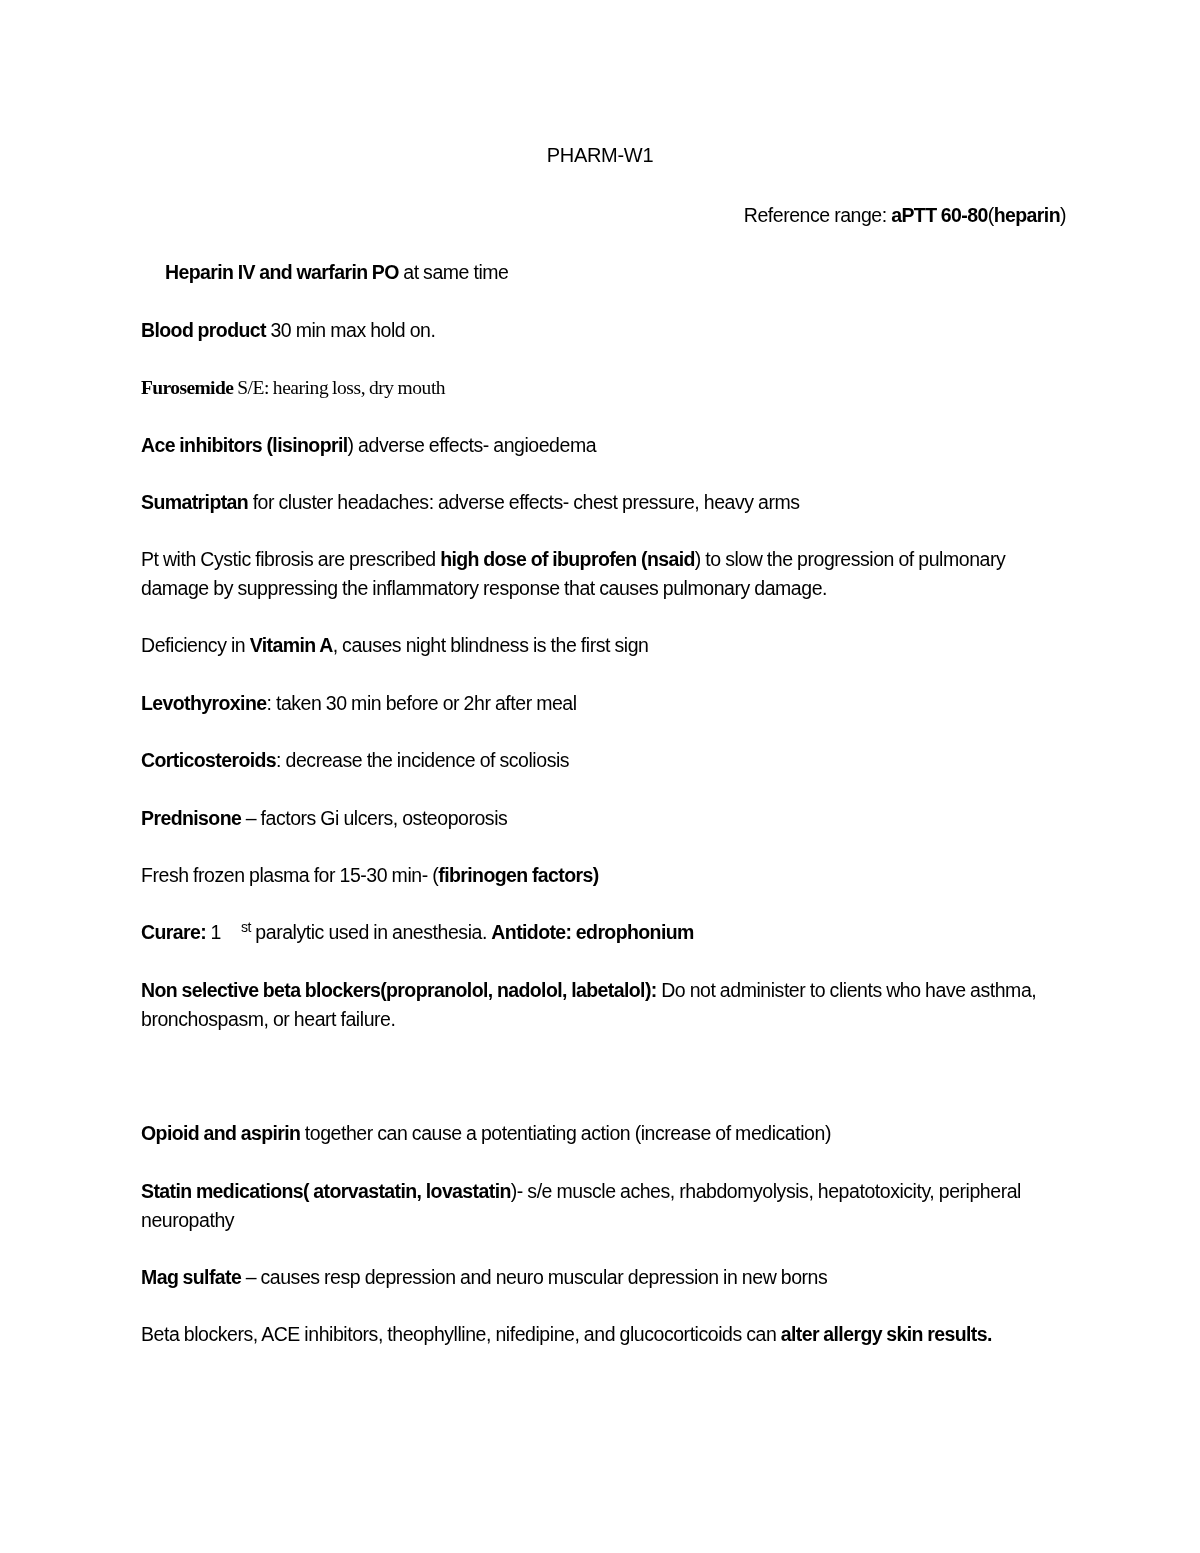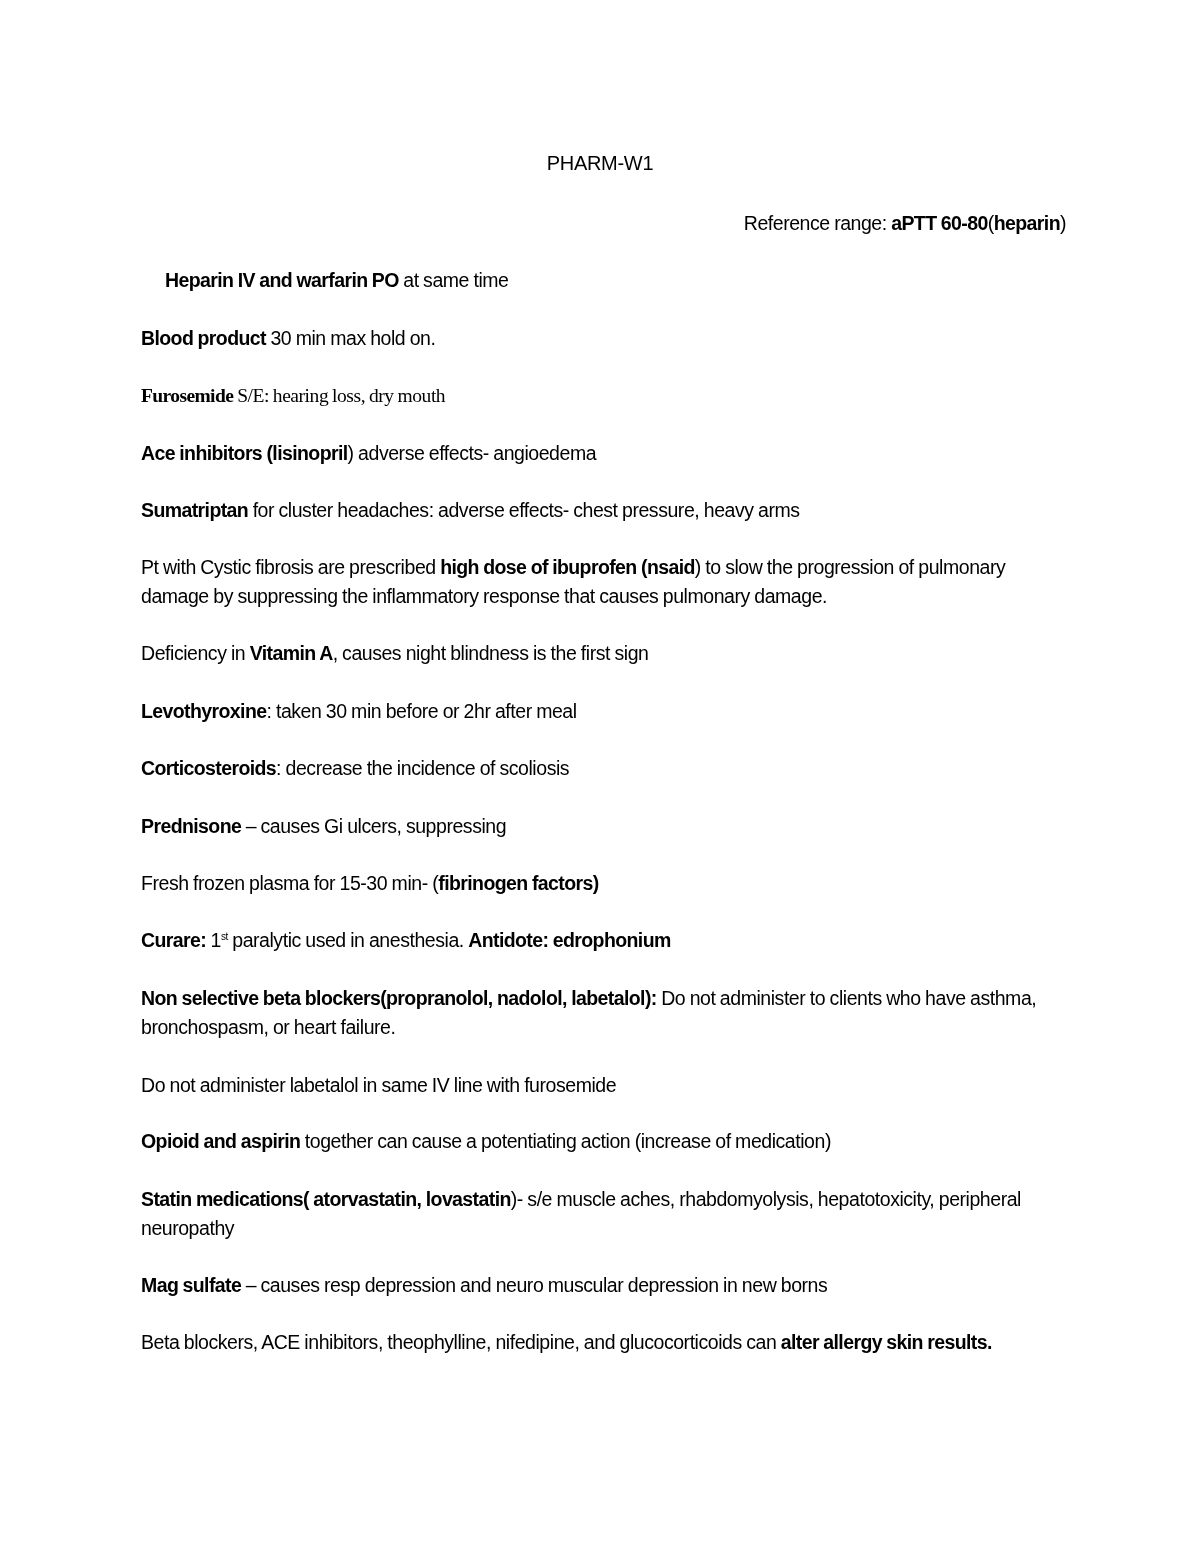--- a/index.html
+++ b/index.html
@@ -1,43 +1,43 @@
 <!DOCTYPE html>
 <html><head>
 <meta charset="utf-8">
 <style>
   html, body { margin: 0; padding: 0; background: #ffffff; }
   body { width: 1200px; height: 1553px; position: relative; overflow: hidden;
          font-family: "Liberation Sans Narrow", "Liberation Sans", sans-serif; color: #000; }
-  .page { position: absolute; left: 0; top: 8px; width: 1200px; height: 1113px; }
+  .page { position: absolute; left: 0; top: 0; width: 1200px; height: 1113px; }
   .title { position: absolute; top: 144px; left: 0; width: 1200px; text-align: center;
            font-size: 20px; letter-spacing: -0.3px; }
   .para { position: absolute; left: 141px; width: 925px; font-size: 19.5px; line-height: 29px;
           letter-spacing: -0.45px; word-spacing: -0.5px; }
   .b { font-weight: bold; letter-spacing: -0.6px; }
-  sup { font-size: 10px; line-height: 0; }
+  sup { font-size: 14px; line-height: 0; margin-left: 20px; }
 </style>
 </head>
 <body>
 
 <div class="page">
   <div class="title">PHARM-W1</div>
   <div id="body">
       <div class="para" style="top: 201px; text-align: right;"><span>Reference range:  </span><span class="b">aPTT 60-80</span><span>(</span><span class="b">heparin</span><span>)</span></div>
       <div class="para" style="top: 258px; margin-left: 24px;"><span class="b">Heparin IV and warfarin PO</span><span> at same time</span></div>
       <div class="para" style="top: 316px;"><span class="b">Blood product</span><span> 30 min max hold on.</span></div>
       <div class="para" style="top: 373px; font-family: Liberation Serif, serif;"><span class="b">Furosemide</span><span> S/E: hearing loss, dry mouth</span></div>
       <div class="para" style="top: 431px;"><span class="b">Ace inhibitors (lisinopril</span><span>) adverse effects- angioedema</span></div>
       <div class="para" style="top: 488px;"><span class="b">Sumatriptan</span><span> for cluster headaches: adverse effects- chest pressure, heavy arms</span></div>
       <div class="para" style="top: 545px;"><span>Pt with Cystic fibrosis are prescribed </span><span class="b">high dose of ibuprofen (nsaid</span><span>) to slow the progression of pulmonary damage by suppressing the inflammatory response that causes pulmonary damage.</span></div>
       <div class="para" style="top: 631px;"><span>Deficiency in </span><span class="b">Vitamin A</span><span>, causes night blindness is the first sign</span></div>
       <div class="para" style="top: 689px;"><span class="b">Levothyroxine</span><span>: taken 30 min before or 2hr after meal</span></div>
       <div class="para" style="top: 746px;"><span class="b">Corticosteroids</span><span>: decrease the incidence of scoliosis</span></div>
-      <div class="para" style="top: 804px;"><span class="b">Prednisone</span><span> – causes Gi ulcers, suppressing</span></div>
+      <div class="para" style="top: 804px;"><span class="b">Prednisone</span><span> – factors Gi ulcers, osteoporosis</span></div>
       <div class="para" style="top: 861px;"><span>Fresh frozen plasma for 15-30 min- (</span><span class="b">fibrinogen factors)</span></div>
       <div class="para" style="top: 918px;"><span class="b">Curare: </span><span>1</span><sup>st</sup><span> paralytic used in anesthesia. </span><span class="b">Antidote: edrophonium</span></div>
-      <div class="para" style="top: 976px;"><span class="b">Non selective beta blockers(propranolol, nadolol, labetalol):</span><span>  Do not administer to clients who have asthma, bronchospasm, or heart failure.</span><br><br><span>Do not administer labetalol in same IV line with furosemide</span></div>
+      <div class="para" style="top: 976px;"><span class="b">Non selective beta blockers(propranolol, nadolol, labetalol):</span><span>  Do not administer to clients who have asthma, bronchospasm, or heart failure.</span><br><br></div>
       <div class="para" style="top: 1119px;"><span class="b">Opioid and aspirin</span><span> together can cause a potentiating action (increase of medication)</span></div>
       <div class="para" style="top: 1177px;"><span class="b">Statin medications( atorvastatin, lovastatin</span><span>)- s/e muscle aches, rhabdomyolysis, hepatotoxicity, peripheral neuropathy</span></div>
       <div class="para" style="top: 1263px;"><span class="b">Mag sulfate</span><span> – causes resp depression and neuro muscular depression in new borns</span></div>
       <div class="para" style="top: 1320px;"><span>Beta blockers, ACE inhibitors, theophylline, nifedipine, and glucocorticoids can </span><span class="b">alter allergy skin results.</span></div>
     </div>
 </div>
 
 </body></html>

